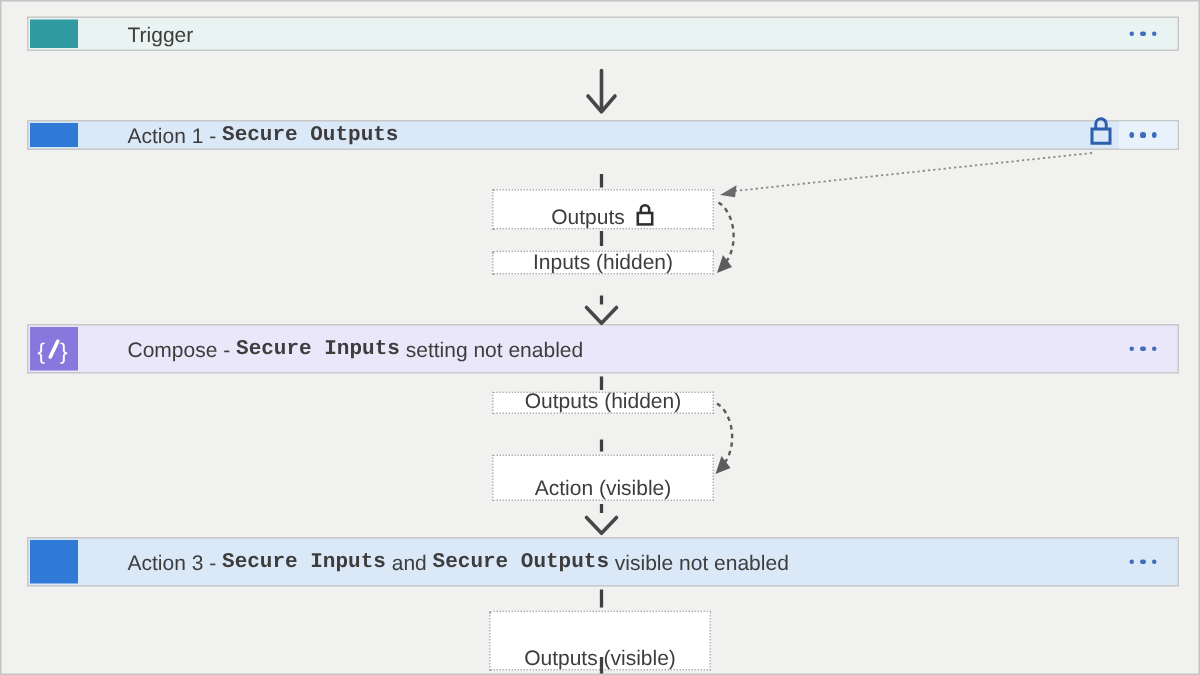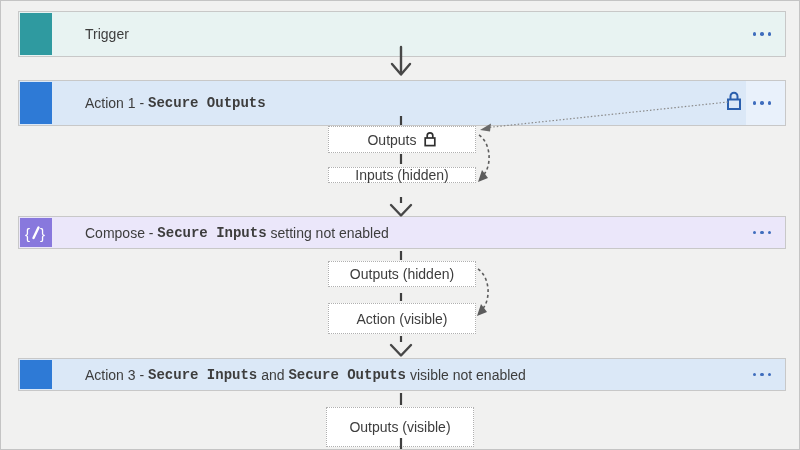--- a/index.html
+++ b/index.html
@@ -30,21 +30,21 @@
   .bar-lock{position:absolute;right:42px;top:50%;transform:translateY(-50%);}
   .trigger-bar{background:var(--trigger-bg,#e8f3f2);}
   .trigger-bar .accent{background:var(--trigger-accent,#2f9aa0);}
   .action-bar{background:var(--action-bg,#dbe8f7);}
   .action-bar .accent{background:var(--action-accent,#2e7ad6);}
   .compose-bar{background:var(--compose-bg,#ebe7fa);}
   .compose-bar .accent{background:var(--compose-accent,#8878dd);display:flex;align-items:center;justify-content:center;}
   .iobox{
     position:absolute;left:327px;width:148px;box-sizing:border-box;z-index:4;
     background:#fff;border:1px dotted var(--box-border,#b0b0b0);
-    display:flex;align-items:center;justify-content:center;gap:6px;
+    display:flex;align-items:flex-end;justify-content:center;gap:6px;
     font-size:14px;
   }
 </style>
 </head>
 <body>
 
 <div class="canvas">
 
   <svg class="connectors" width="800" height="450" viewBox="0 0 800 450">
 
@@ -77,33 +77,33 @@
       <polygon points="477,181 487,177 481,169"></polygon>
       <polygon points="476,315 486,311 480,303"></polygon>
     </g>
 
     <g>
       <line x1="727" y1="101" x2="487" y2="126.5" stroke="#8a8a8a" stroke-width="1.2" stroke-dasharray="1.5,2"></line>
       <polygon points="479,129 490,122.5 489,130.5" fill="#6a6a6a"></polygon>
     </g>
   </svg>
 
-  <div class="bar trigger-bar" style="top:10px;height:46px;">
+  <div class="bar trigger-bar" style="top:10px;height:23px;">
     <div class="accent"></div>
     <div class="label">
       <span>Trigger</span>
     </div>
     <div class="menu" aria-label="menu">
       <i></i>
         <i></i>
         <i></i>
     </div>
   </div>
 
-  <div class="bar action-bar" style="top:79px;height:46px;">
+  <div class="bar action-bar" style="top:79px;height:20px;">
     <div class="accent"></div>
     <div class="label">
       <span>Action 1 - </span><span class="b">Secure Outputs</span>
     </div>
     <div class="menu-zone"></div>
     <span class="bar-lock">
       <svg width="18" height="21" viewBox="0 0 18 21">
         <path d="M5.5,9 V5.7 a3.5,3.5 0 0 1 7,0 V9" stroke="#2b5fad" stroke-width="2" fill="none"></path>
         <rect x="3" y="9" width="12" height="9.5" stroke="#2b5fad" stroke-width="2" fill="none"></rect>
       </svg>
@@ -139,21 +139,21 @@
     <div class="label">
       <span>Compose - </span><span class="b">Secure Inputs</span><span> setting </span><span class="i">not enabled</span>
     </div>
     <div class="menu" aria-label="menu">
       <i></i>
         <i></i>
         <i></i>
     </div>
   </div>
 
-  <div class="iobox" style="top:260px;height:26px;">
+  <div class="iobox" style="top:260px;height:15px;">
     <span>Outputs (hidden)</span>
   </div>
   <div class="iobox" style="top:302px;height:31px;">
     <span>Action (visible)</span>
   </div>
 
   <div class="bar action-bar" style="top:357px;height:33px;">
     <div class="accent"></div>
     <div class="label">
       <span>Action 3 - </span><span class="b">Secure Inputs</span><span> and </span><span class="b">Secure Outputs</span><span> visible </span><span class="i">not enabled</span>

